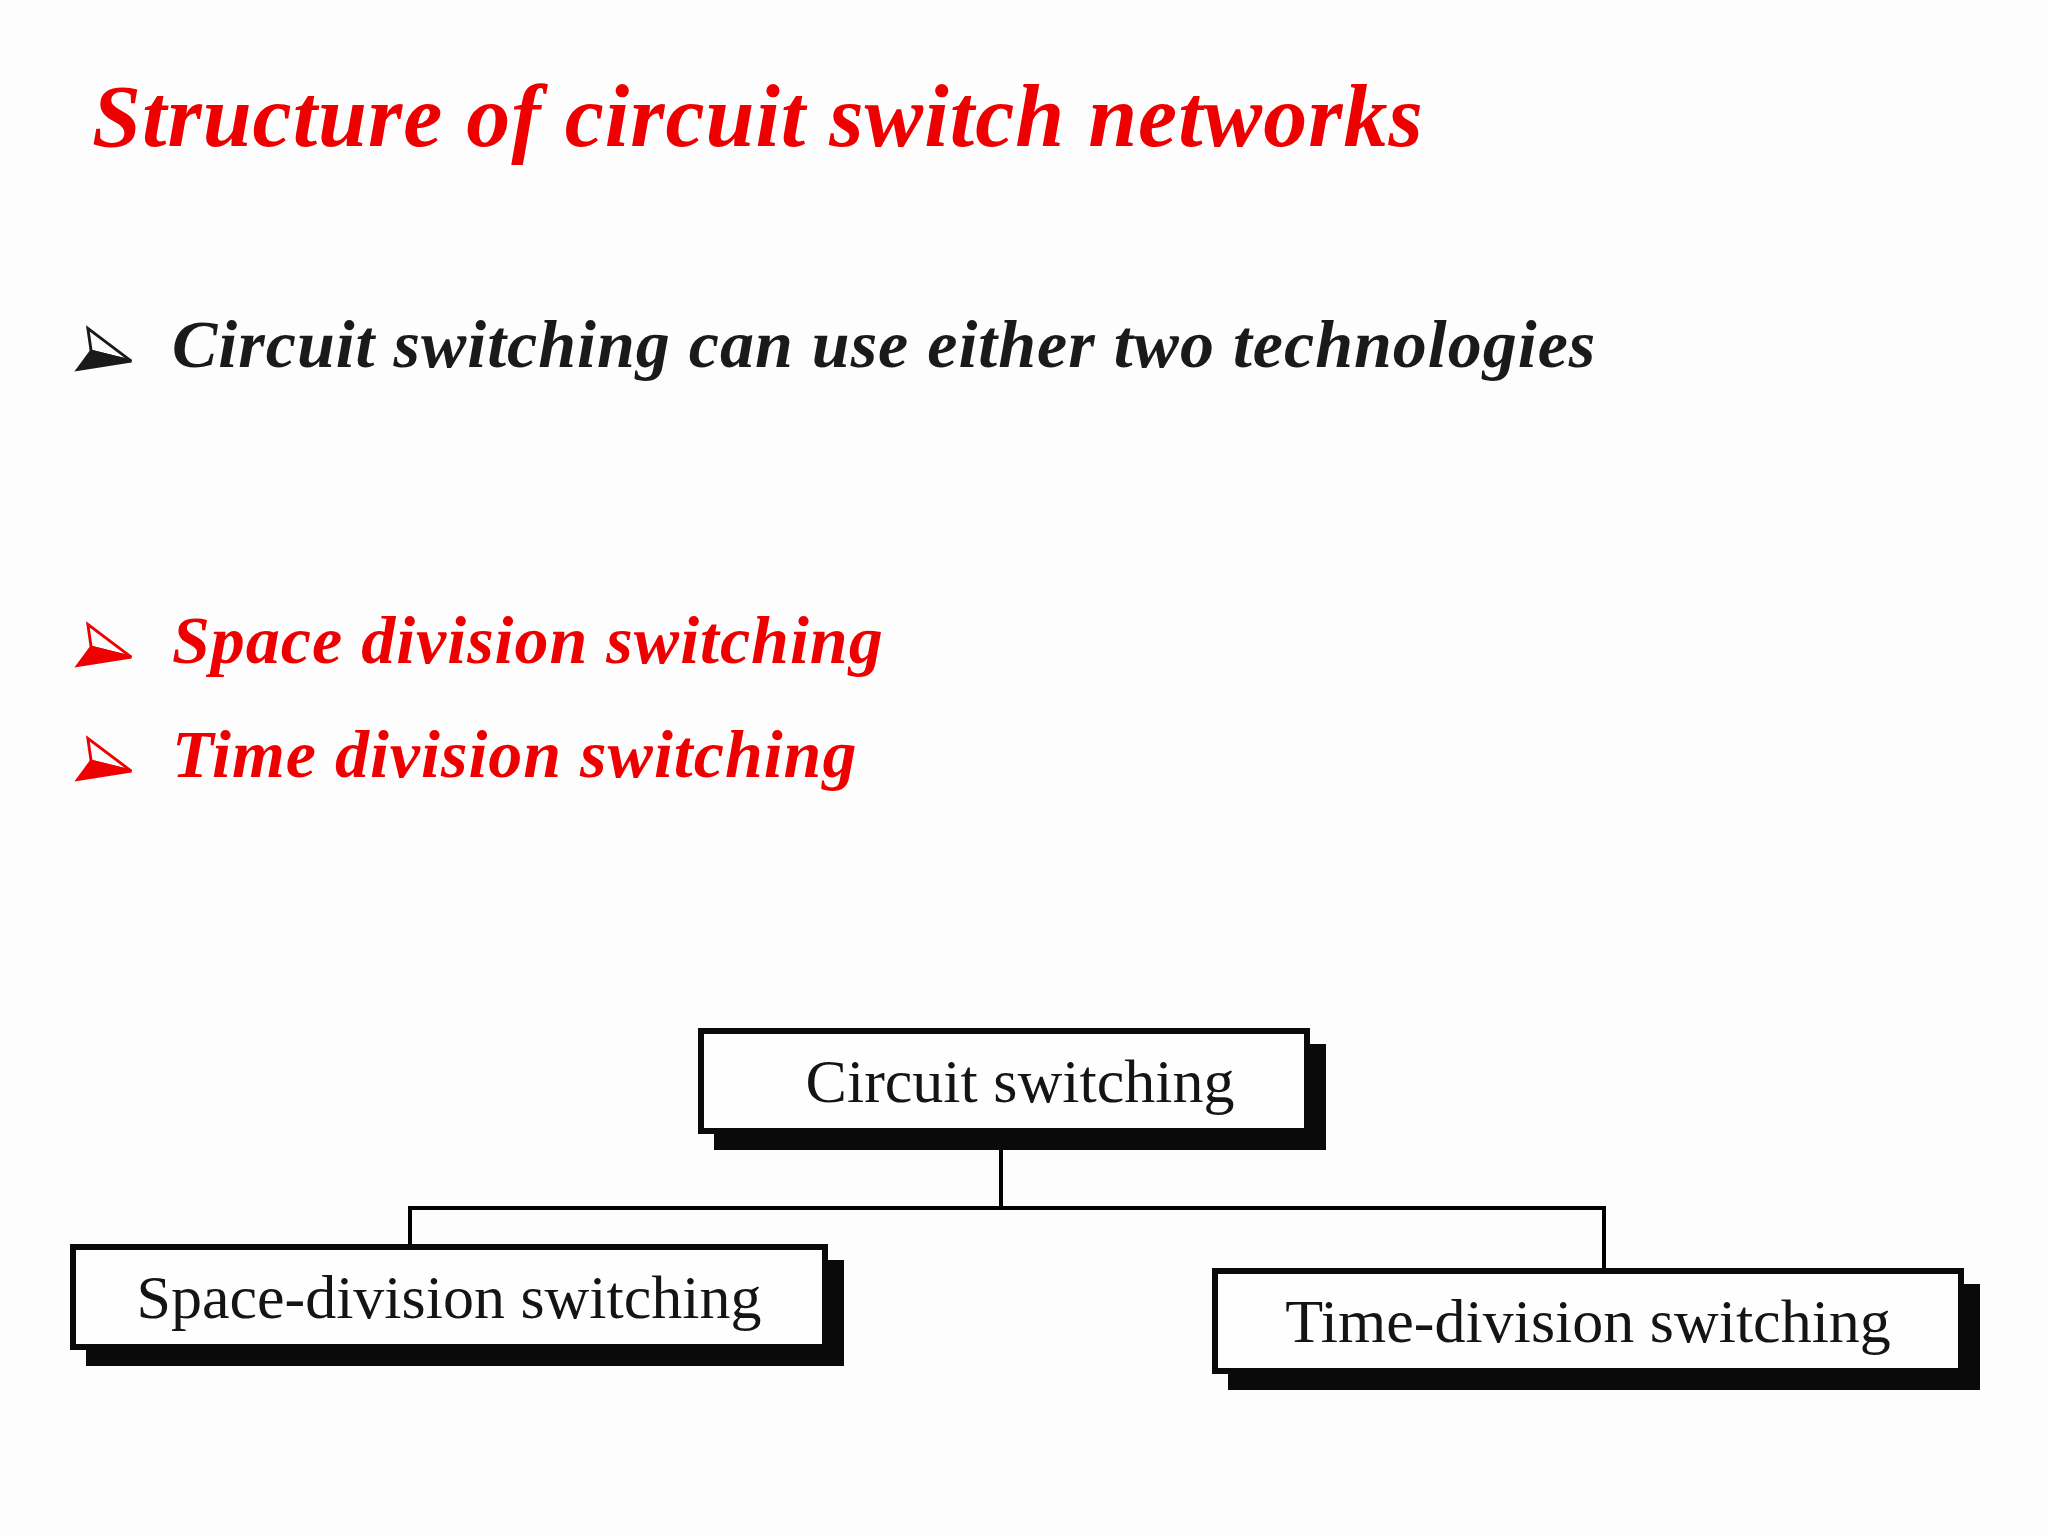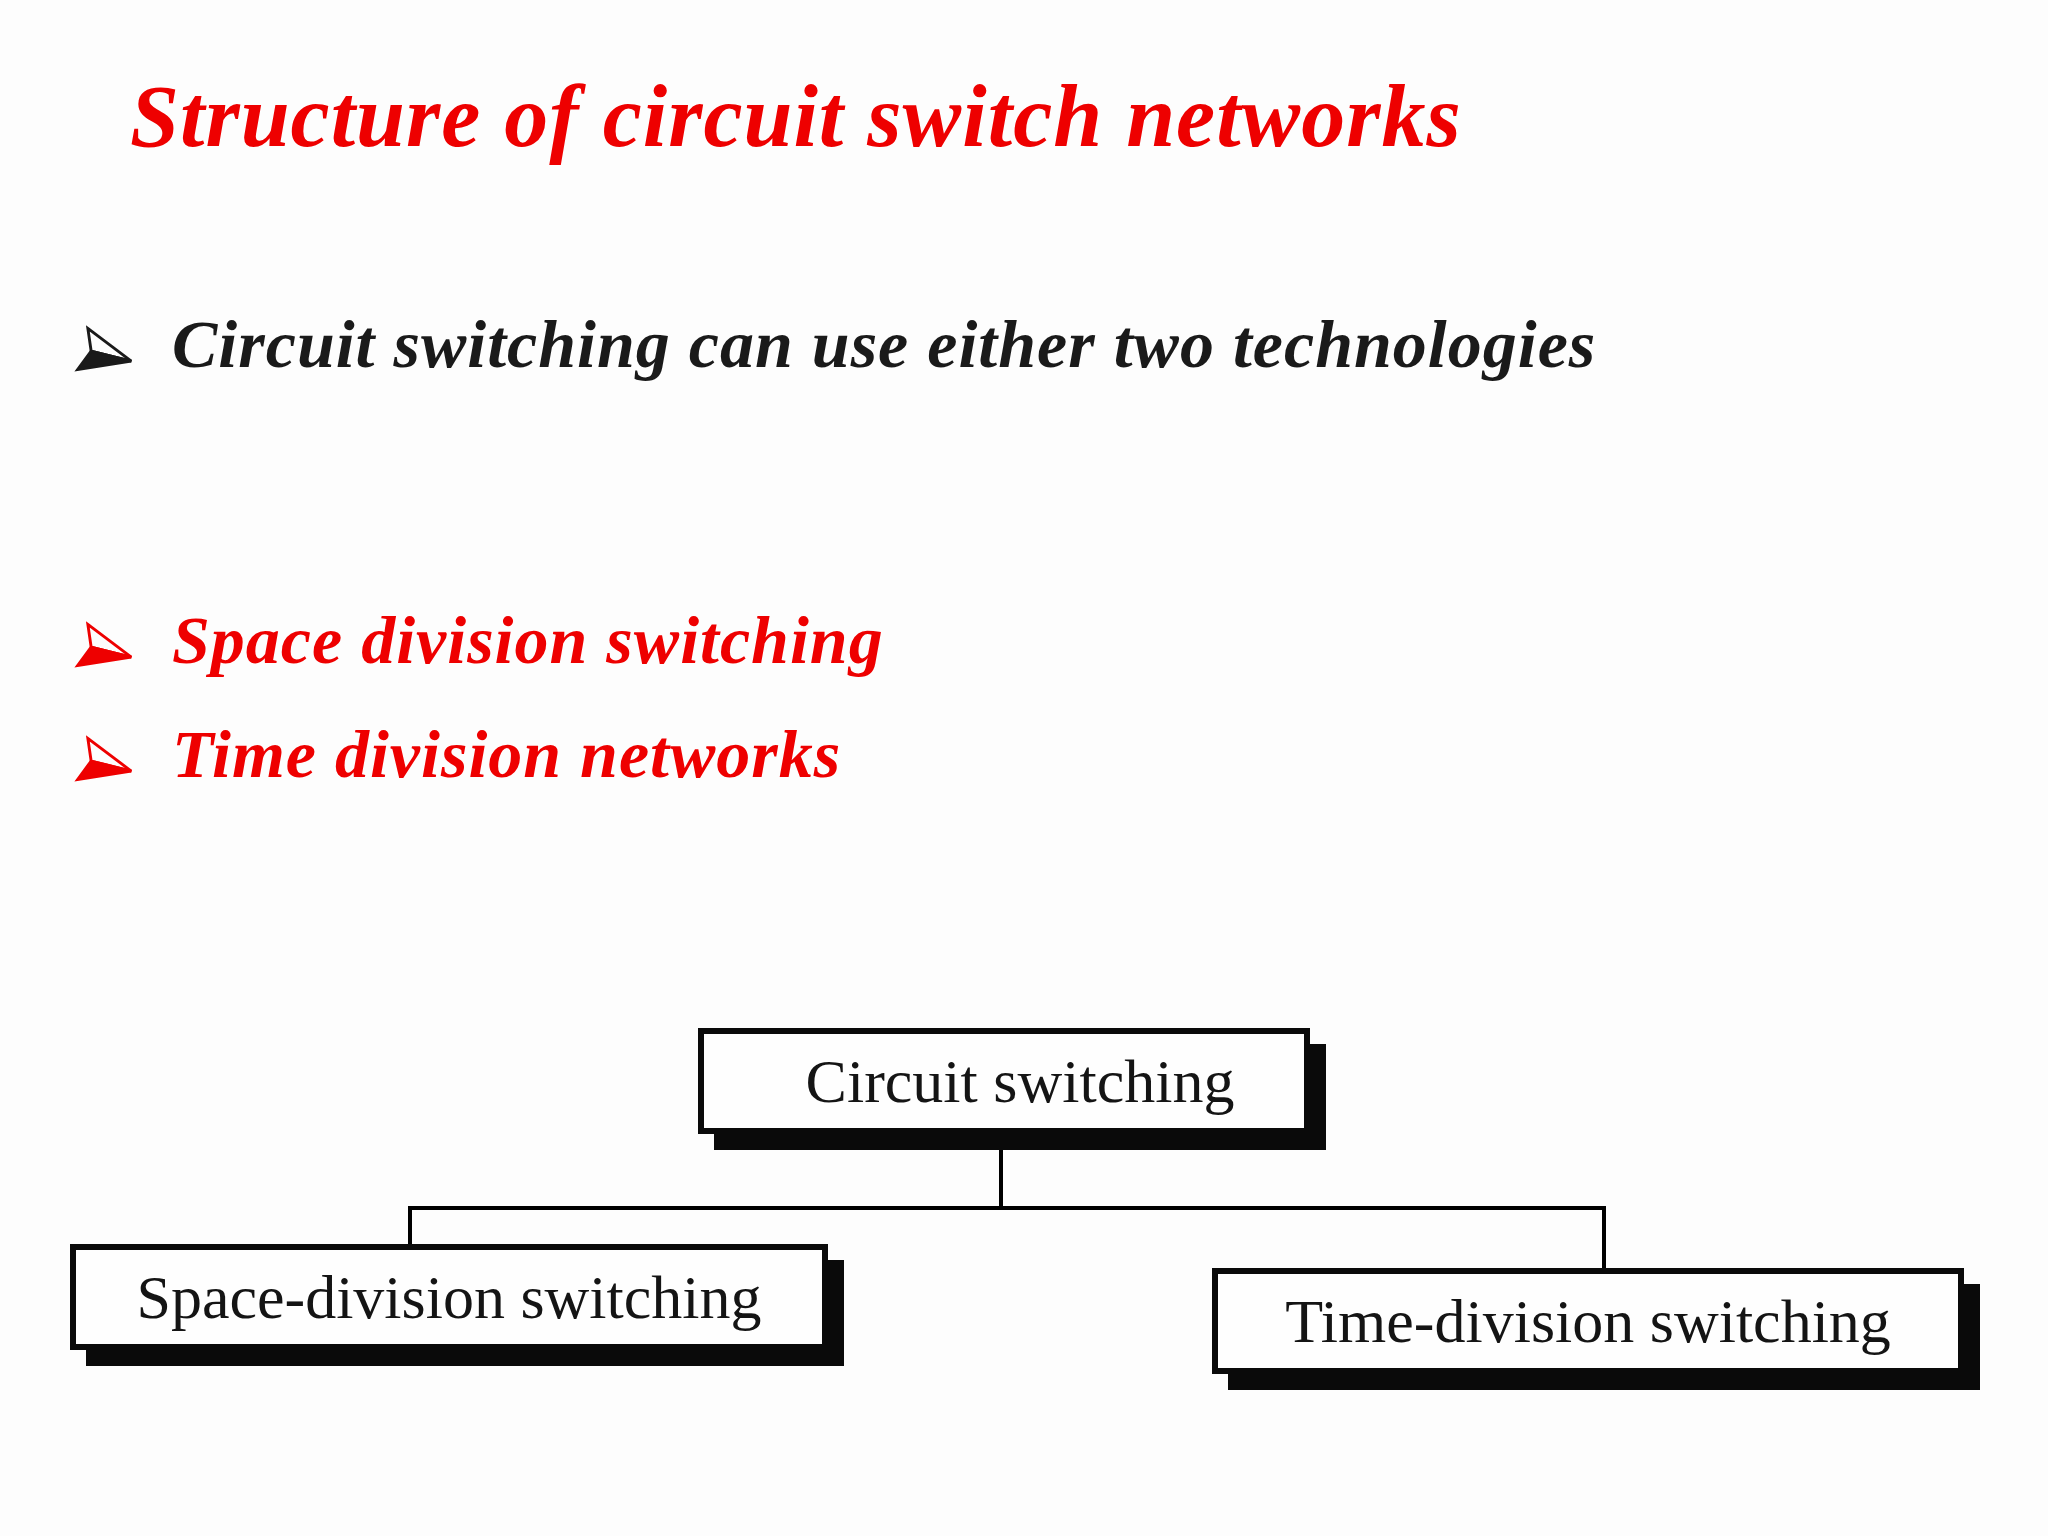--- a/index.html
+++ b/index.html
@@ -56,21 +56,21 @@
   .cline-v-root {left:999px; top:1150px; width:4px;    height:56px;}
   .cline-h      {left:408px; top:1206px; width:1198px; height:4px;}
   .cline-v-left {left:408px; top:1206px; width:4px;    height:62px;}
   .cline-v-right{left:1602px;top:1206px; width:4px;    height:62px;}
 </style>
 </head>
 <body>
 
 <div class="slide">
 
-  <div class="title" style="color: rgb(238, 0, 0); margin-left: 38px;">Structure of circuit switch networks</div>
+  <div class="title" style="color: rgb(238, 0, 0);">Structure of circuit switch networks</div>
 
   <div class="bullet-row b1" style="color: rgb(26, 26, 26);">
     <svg class="arrow" viewBox="0 0 60 52">
       <path d="M4 4 L56 26 L13 26 Z" fill="#fdfdfd" stroke="currentColor" stroke-width="3" stroke-linejoin="miter"></path>
       <path d="M13 26 L56 26 L4 48 Z" fill="currentColor" stroke="currentColor" stroke-width="3" stroke-linejoin="miter"></path>
     </svg>
     <span class="bullet-text">Circuit switching can use either two technologies</span>
   </div>
 
   <div class="bullet-row b2" style="color: rgb(238, 0, 0);">
@@ -79,21 +79,21 @@
       <path d="M13 26 L56 26 L4 48 Z" fill="currentColor" stroke="currentColor" stroke-width="3" stroke-linejoin="miter"></path>
     </svg>
     <span class="bullet-text">Space division switching</span>
   </div>
 
   <div class="bullet-row b3" style="color: rgb(238, 0, 0);">
     <svg class="arrow" viewBox="0 0 60 52">
       <path d="M4 4 L56 26 L13 26 Z" fill="#fdfdfd" stroke="currentColor" stroke-width="3" stroke-linejoin="miter"></path>
       <path d="M13 26 L56 26 L4 48 Z" fill="currentColor" stroke="currentColor" stroke-width="3" stroke-linejoin="miter"></path>
     </svg>
-    <span class="bullet-text">Time division networks</span>
+    <span class="bullet-text">Time division switching</span>
   </div>
 
   <div>
 
     <div class="dbox dbox-root">
       <span class="dbox-label">Circuit switching</span>
     </div>
 
     <div class="cline cline-v-root"></div>
     <div class="cline cline-h"></div>

